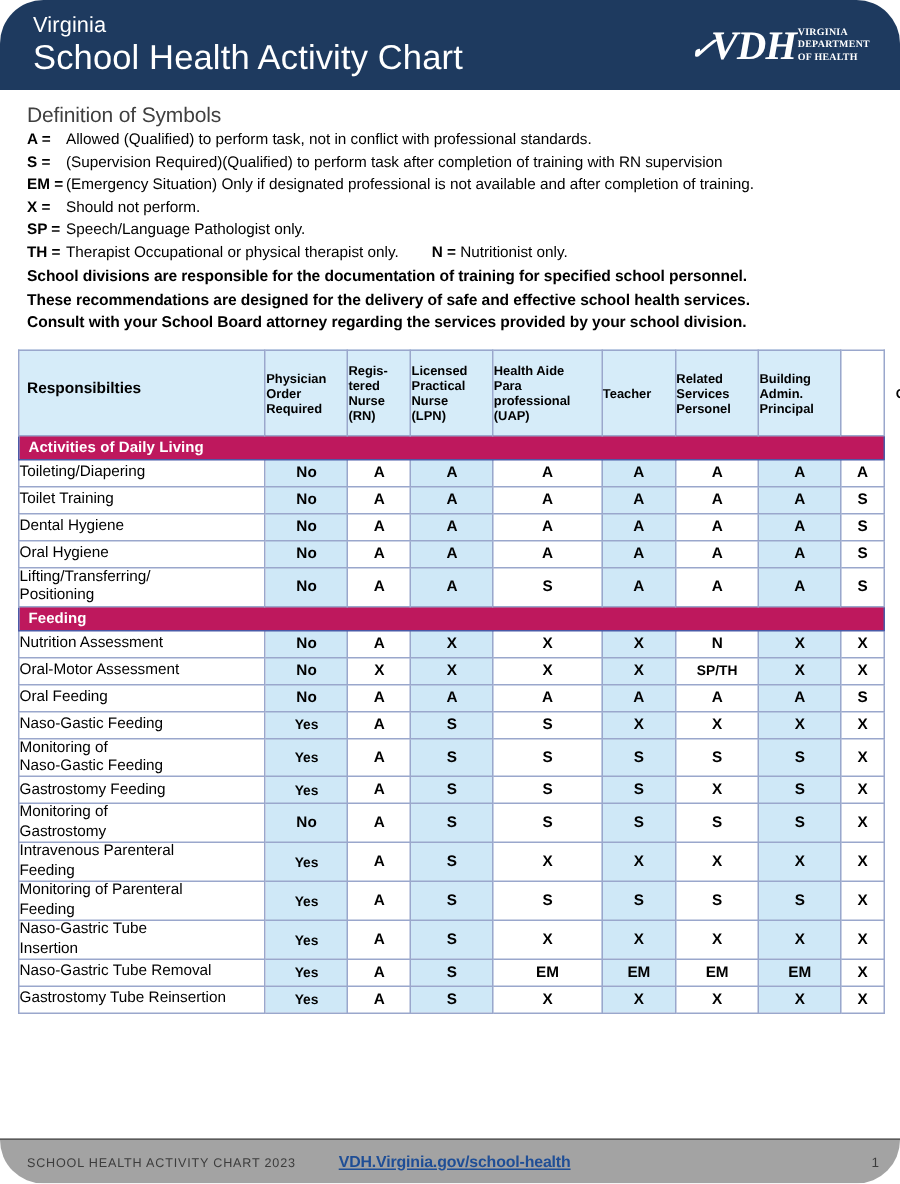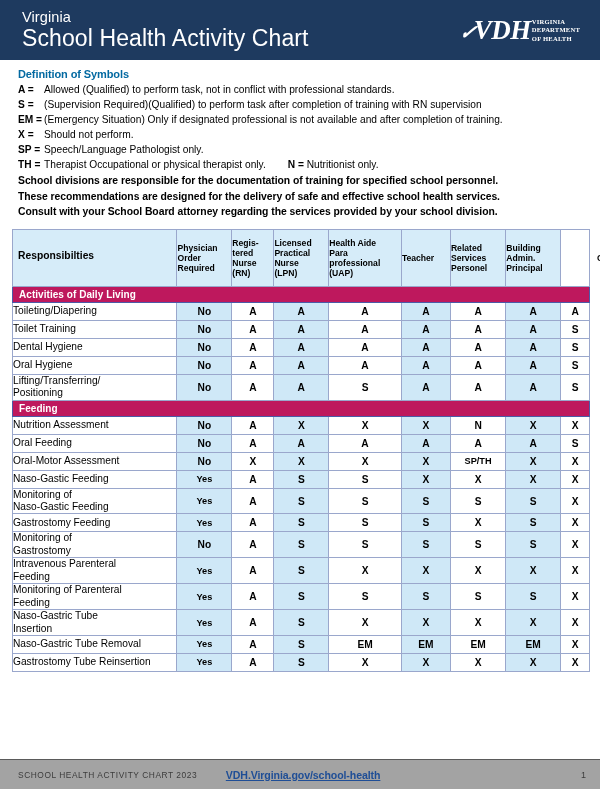--- a/index.html
+++ b/index.html
@@ -7,20 +7,21 @@
     margin: 0; padding: 0;
     background: #ffffff;
     font-family: "Liberation Sans", sans-serif;
   }
   #page {
     position: relative;
     width: 600px;
     height: 789px;
     background: #ffffff;
     overflow: hidden;
+    border-radius: 29px;
   }
 
   
   .banner {
     position: relative;
     height: 60px;
     background: #1d3557;
     background: #1e3a5f;
     display: flex;
     align-items: center;
@@ -65,24 +66,24 @@
     line-height: 1.28;
     letter-spacing: .2px;
     margin-left: 1px;
     padding-top: 1px;
   }
   .logo-words span { display: block; }
 
   
   .defs { padding: 8px 14px 0 18px; }
   .defs h2 {
-    font-size: 11px;
-    font-weight: bold;
+    font-size: 14px;
+    font-weight: normal;
     margin: 0 0 3px 0;
-    color: #0369a1;
+    color: #404040;
     letter-spacing: -.1px;
   }
   .def-row {
     display: flex;
     align-items: baseline;
     font-size: 10.2px;
     line-height: 1.47;
     color: #000;
   }
   .def-sym {
@@ -356,40 +357,40 @@
             <td class="val">No</td>
             <td class="val">A</td>
             <td class="val">X</td>
             <td class="val">X</td>
             <td class="val">X</td>
             <td class="val">N</td>
             <td class="val">X</td>
             <td class="val">X</td>
           </tr>
           <tr class="data">
+            <td class="label">Oral-Motor Assessment</td>
+            <td class="val">No</td>
+            <td class="val">X</td>
+            <td class="val">X</td>
+            <td class="val">X</td>
+            <td class="val">X</td>
+            <td class="val small">SP/TH</td>
+            <td class="val">X</td>
+            <td class="val">X</td>
+          </tr>
+          <tr class="data">
             <td class="label">Oral Feeding</td>
             <td class="val">No</td>
             <td class="val">A</td>
             <td class="val">A</td>
             <td class="val">A</td>
             <td class="val">A</td>
             <td class="val">A</td>
             <td class="val">A</td>
             <td class="val">S</td>
-          </tr>
-          <tr class="data">
-            <td class="label">Oral-Motor Assessment</td>
-            <td class="val">No</td>
-            <td class="val">X</td>
-            <td class="val">X</td>
-            <td class="val">X</td>
-            <td class="val">X</td>
-            <td class="val small">SP/TH</td>
-            <td class="val">X</td>
-            <td class="val">X</td>
           </tr>
           <tr class="data">
             <td class="label">Naso-Gastic Feeding</td>
             <td class="val small">Yes</td>
             <td class="val">A</td>
             <td class="val">S</td>
             <td class="val">S</td>
             <td class="val">X</td>
             <td class="val">X</td>
             <td class="val">X</td>

